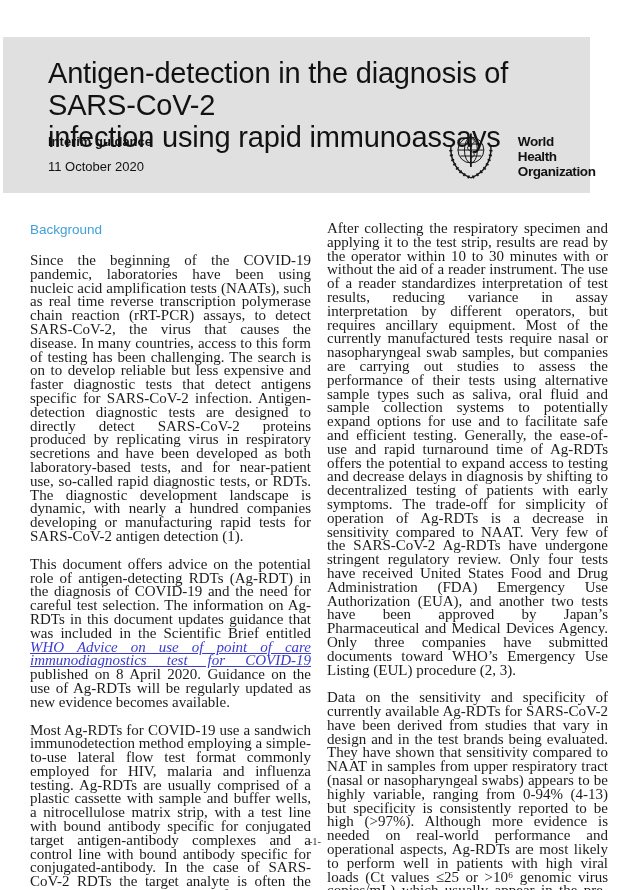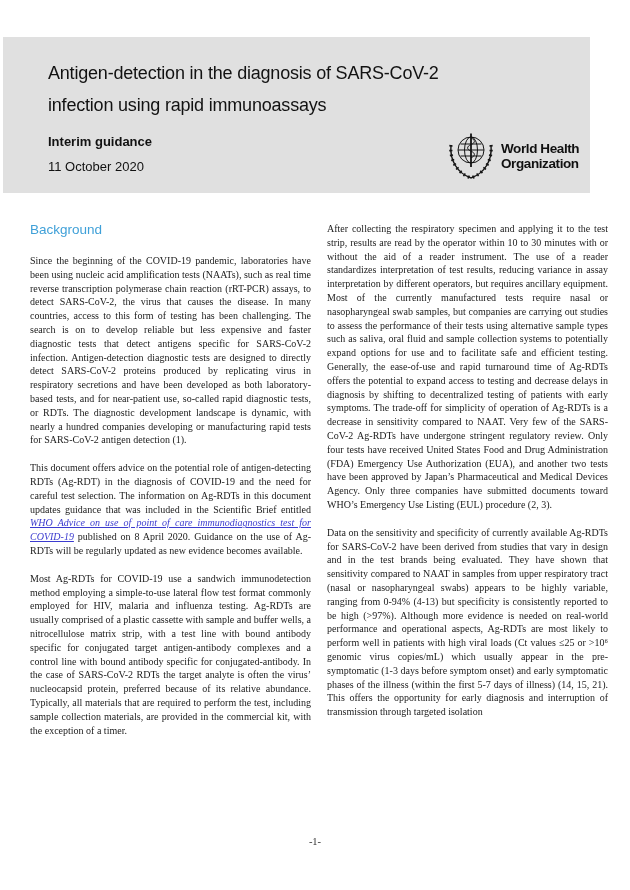--- a/index.html
+++ b/index.html
@@ -7,52 +7,52 @@
     position:relative; width:630px; height:890px; background:#ffffff;
     font-family:"Liberation Serif", serif; color:#1b1b1b; overflow:hidden;
   }
   .header-box {
     position:absolute; left:3px; top:37px; width:587px; height:156px;
     background:#e0e0e0;
   }
   .doc-title {
     position:absolute; left:45px; top:20px; margin:0;
     font-family:"Liberation Sans", sans-serif; font-weight:normal;
-    font-size:18px; line-height:32px; color:#121212; letter-spacing:-0.2px;
+    font-size:29px; line-height:32px; color:#121212; letter-spacing:-0.2px;
   }
   .doc-title span { display:block; }
   .doc-subtitle {
     position:absolute; left:45px; top:97px;
     font-family:"Liberation Sans", sans-serif; font-size:13px; font-weight:bold; color:#121212;
   }
   .doc-date {
     position:absolute; left:45px; top:122px;
     font-family:"Liberation Sans", sans-serif; font-size:13px; color:#121212;
   }
   .who-logo {
     position:absolute; left:443px; top:92px;
-    display:flex; align-items:center; gap:5px;
+    display:flex; align-items:center; gap:22px;
   }
   .who-logo-text {
     font-family:"Liberation Sans", sans-serif; font-weight:bold;
     font-size:13.5px; line-height:15px; color:#111; letter-spacing:-0.4px;
   }
   .body-cols {
     position:absolute; left:30px; top:222px; width:578px;
     display:flex; gap:16px;
   }
   .col { width:284px; }
   .section-heading {
     margin:0 0 17px 0;
     font-family:"Liberation Sans", sans-serif; font-weight:normal;
     font-size:13.5px; color:#3fa0d8;
   }
   .col p {
     margin:0 0 14px 0; text-align:justify;
-    font-size:10px; line-height:13.8px; color:#1b1b1b;
+    font-size:15px; line-height:13.8px; color:#1b1b1b;
   }
   .doclink {
     color:#3b3bcf; font-style:italic; text-decoration:underline; cursor:pointer;
   }
   .page-footer {
     position:absolute; left:0; right:0; top:836px; text-align:center;
     font-size:10.5px; color:#333;
   }
   .emblem { display:block; }
 </style>

